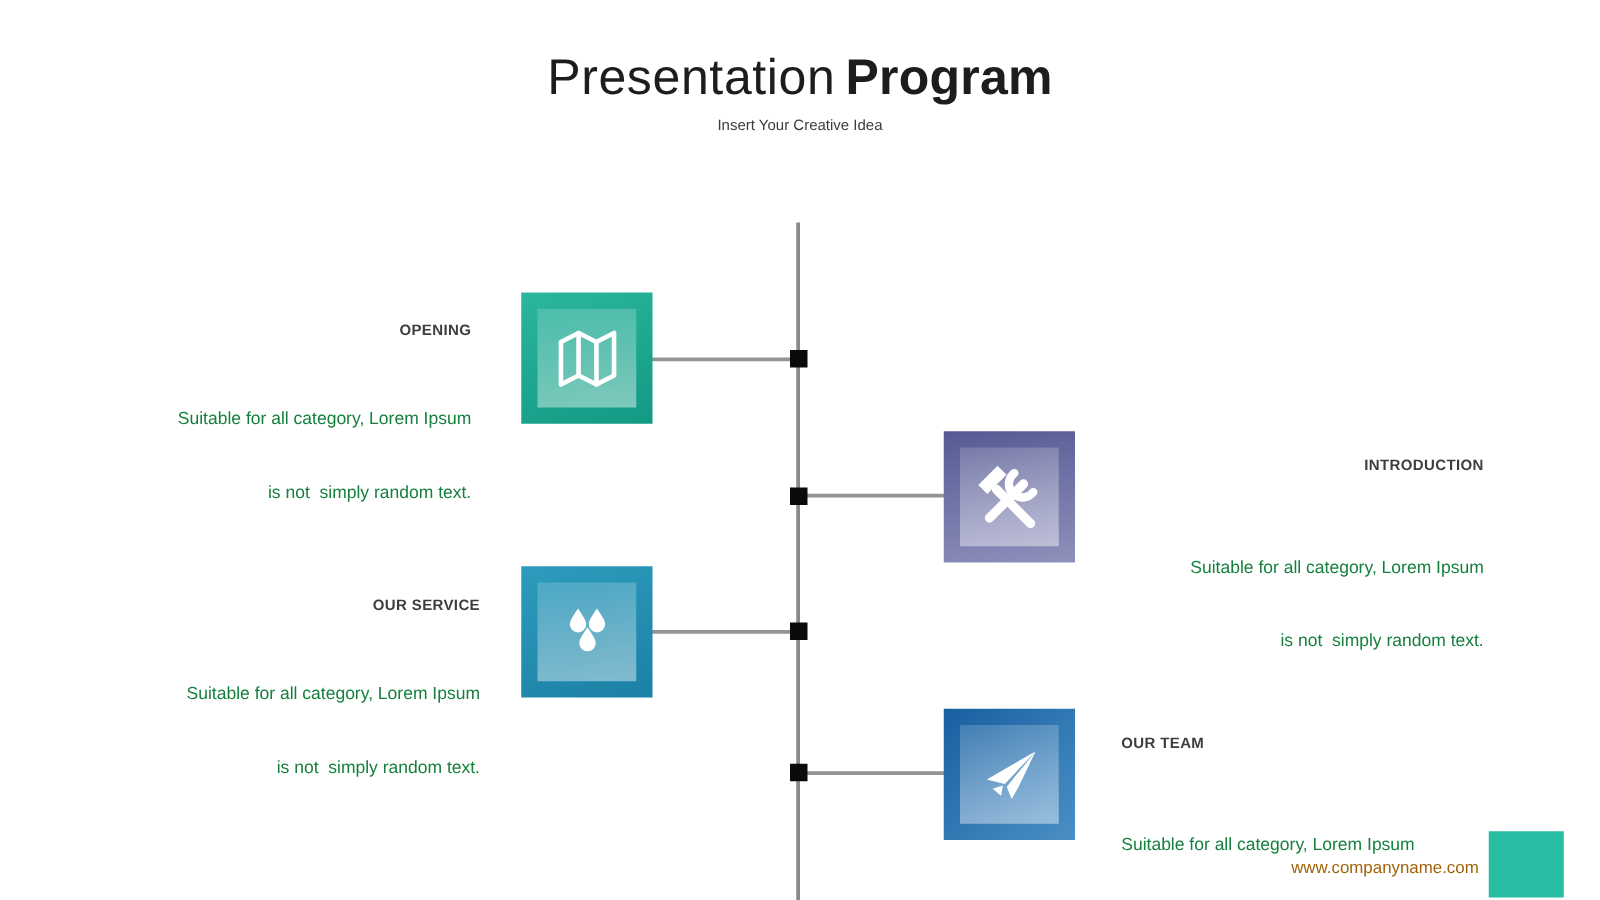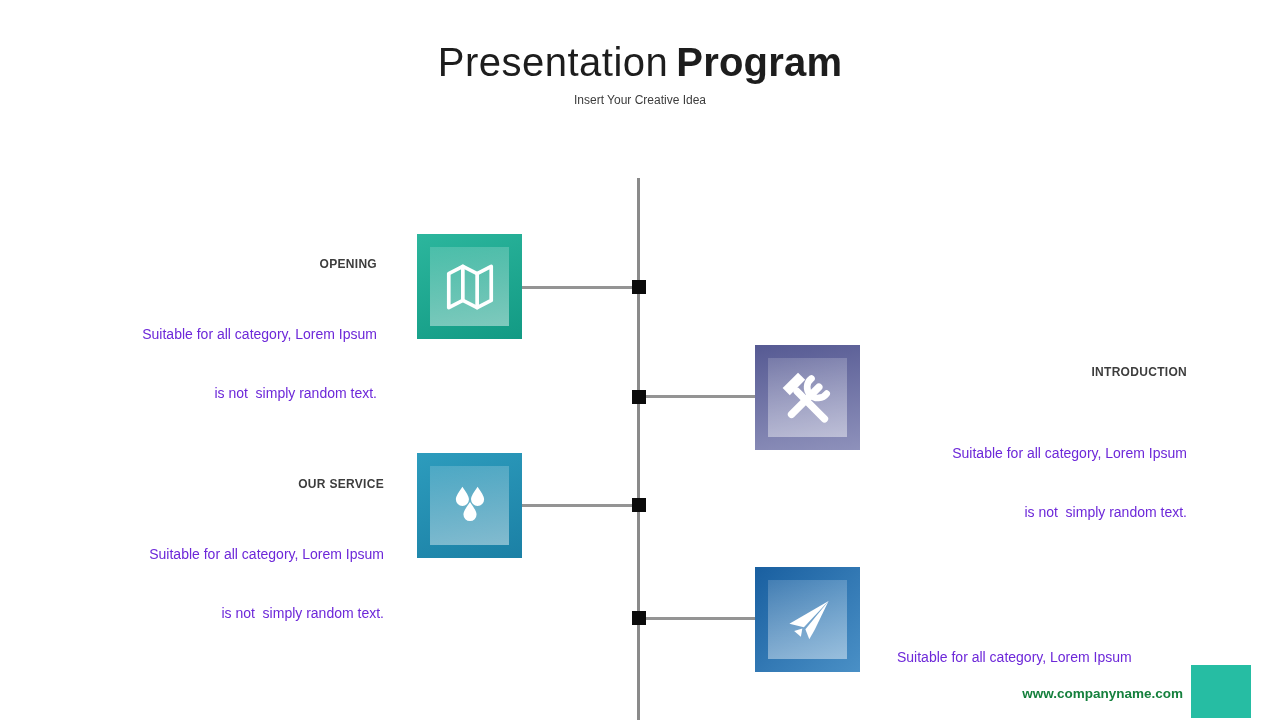--- a/index.html
+++ b/index.html
@@ -40,34 +40,34 @@
   .box-opening{left:417px;top:234px;background:linear-gradient(160deg,#2cb69d,#129a84);}
   .box-introduction{left:755px;top:345px;background:linear-gradient(170deg,#565a93,#8e91bb);}
   .box-service{left:417px;top:453px;background:linear-gradient(160deg,#2d9cbd,#1b80a5);}
   .box-team{left:755px;top:567px;background:linear-gradient(135deg,#195fa0,#4a90c6);}
   
   .itemtext{position:absolute;width:290px;}
   .itemtext .heading{
     font-size:12px;line-height:18px;font-weight:700;color:#3d3d3d;letter-spacing:.3px;
   }
   .itemtext .desc{
-    font-size:14px;line-height:19.5px;color:#6d28d9;white-space:pre-wrap;
+    font-size:14px;line-height:19.5px;color:#15803d;white-space:pre-wrap;
   }
   .side-left{text-align:right;}
   .side-right{text-align:left;}
   .side-left .desc{margin-top:13px;}
   .side-right .desc{margin-top:24px;}
   .t-opening{left:87px;top:255px;}
   .t-service{left:94px;top:475px;}
   .t-introduction{left:897px;top:363px;text-align:right;}
   .t-team{left:897px;top:585px;}
   
   .website{
     position:absolute;left:900px;top:686px;width:283px;text-align:right;
-    font-size:13.5px;color:#15803d;font-weight:bold;
+    font-size:13.5px;color:#a16207;
   }
   .accent-square{position:absolute;left:1191px;top:665px;width:60px;height:53px;background:#26bda3;}
 </style>
 </head>
 <body>
 
 <div class="slide">
 
   <h1 class="title"><span class="t-reg">Presentation</span><span class="t-bold">Program</span></h1>
   <div class="subtitle">Insert Your Creative Idea</div>
@@ -143,20 +143,21 @@
   <div class="iconbox box-team">
     <div class="inner">
       <svg viewBox="0 0 24 24" fill="#ffffff">
         <polygon points="21.5,3.2 3.4,13.7 10.1,15.3"></polygon>
         <polygon points="21.5,3.2 10.8,16.3 12.6,20.9 15.1,16.5"></polygon>
         <polygon points="5.6,17.1 9.4,15.9 8.7,19.7"></polygon>
       </svg>
     </div>
   </div>
   <div class="itemtext side-right t-team">
+    <div class="heading">OUR TEAM</div>
     <div class="desc">
       <div>Suitable for all category, Lorem Ipsum</div>
       
     </div>
   </div>
 
   <div class="website">www.companyname.com</div>
   <div class="accent-square"></div>
 
 </div>

